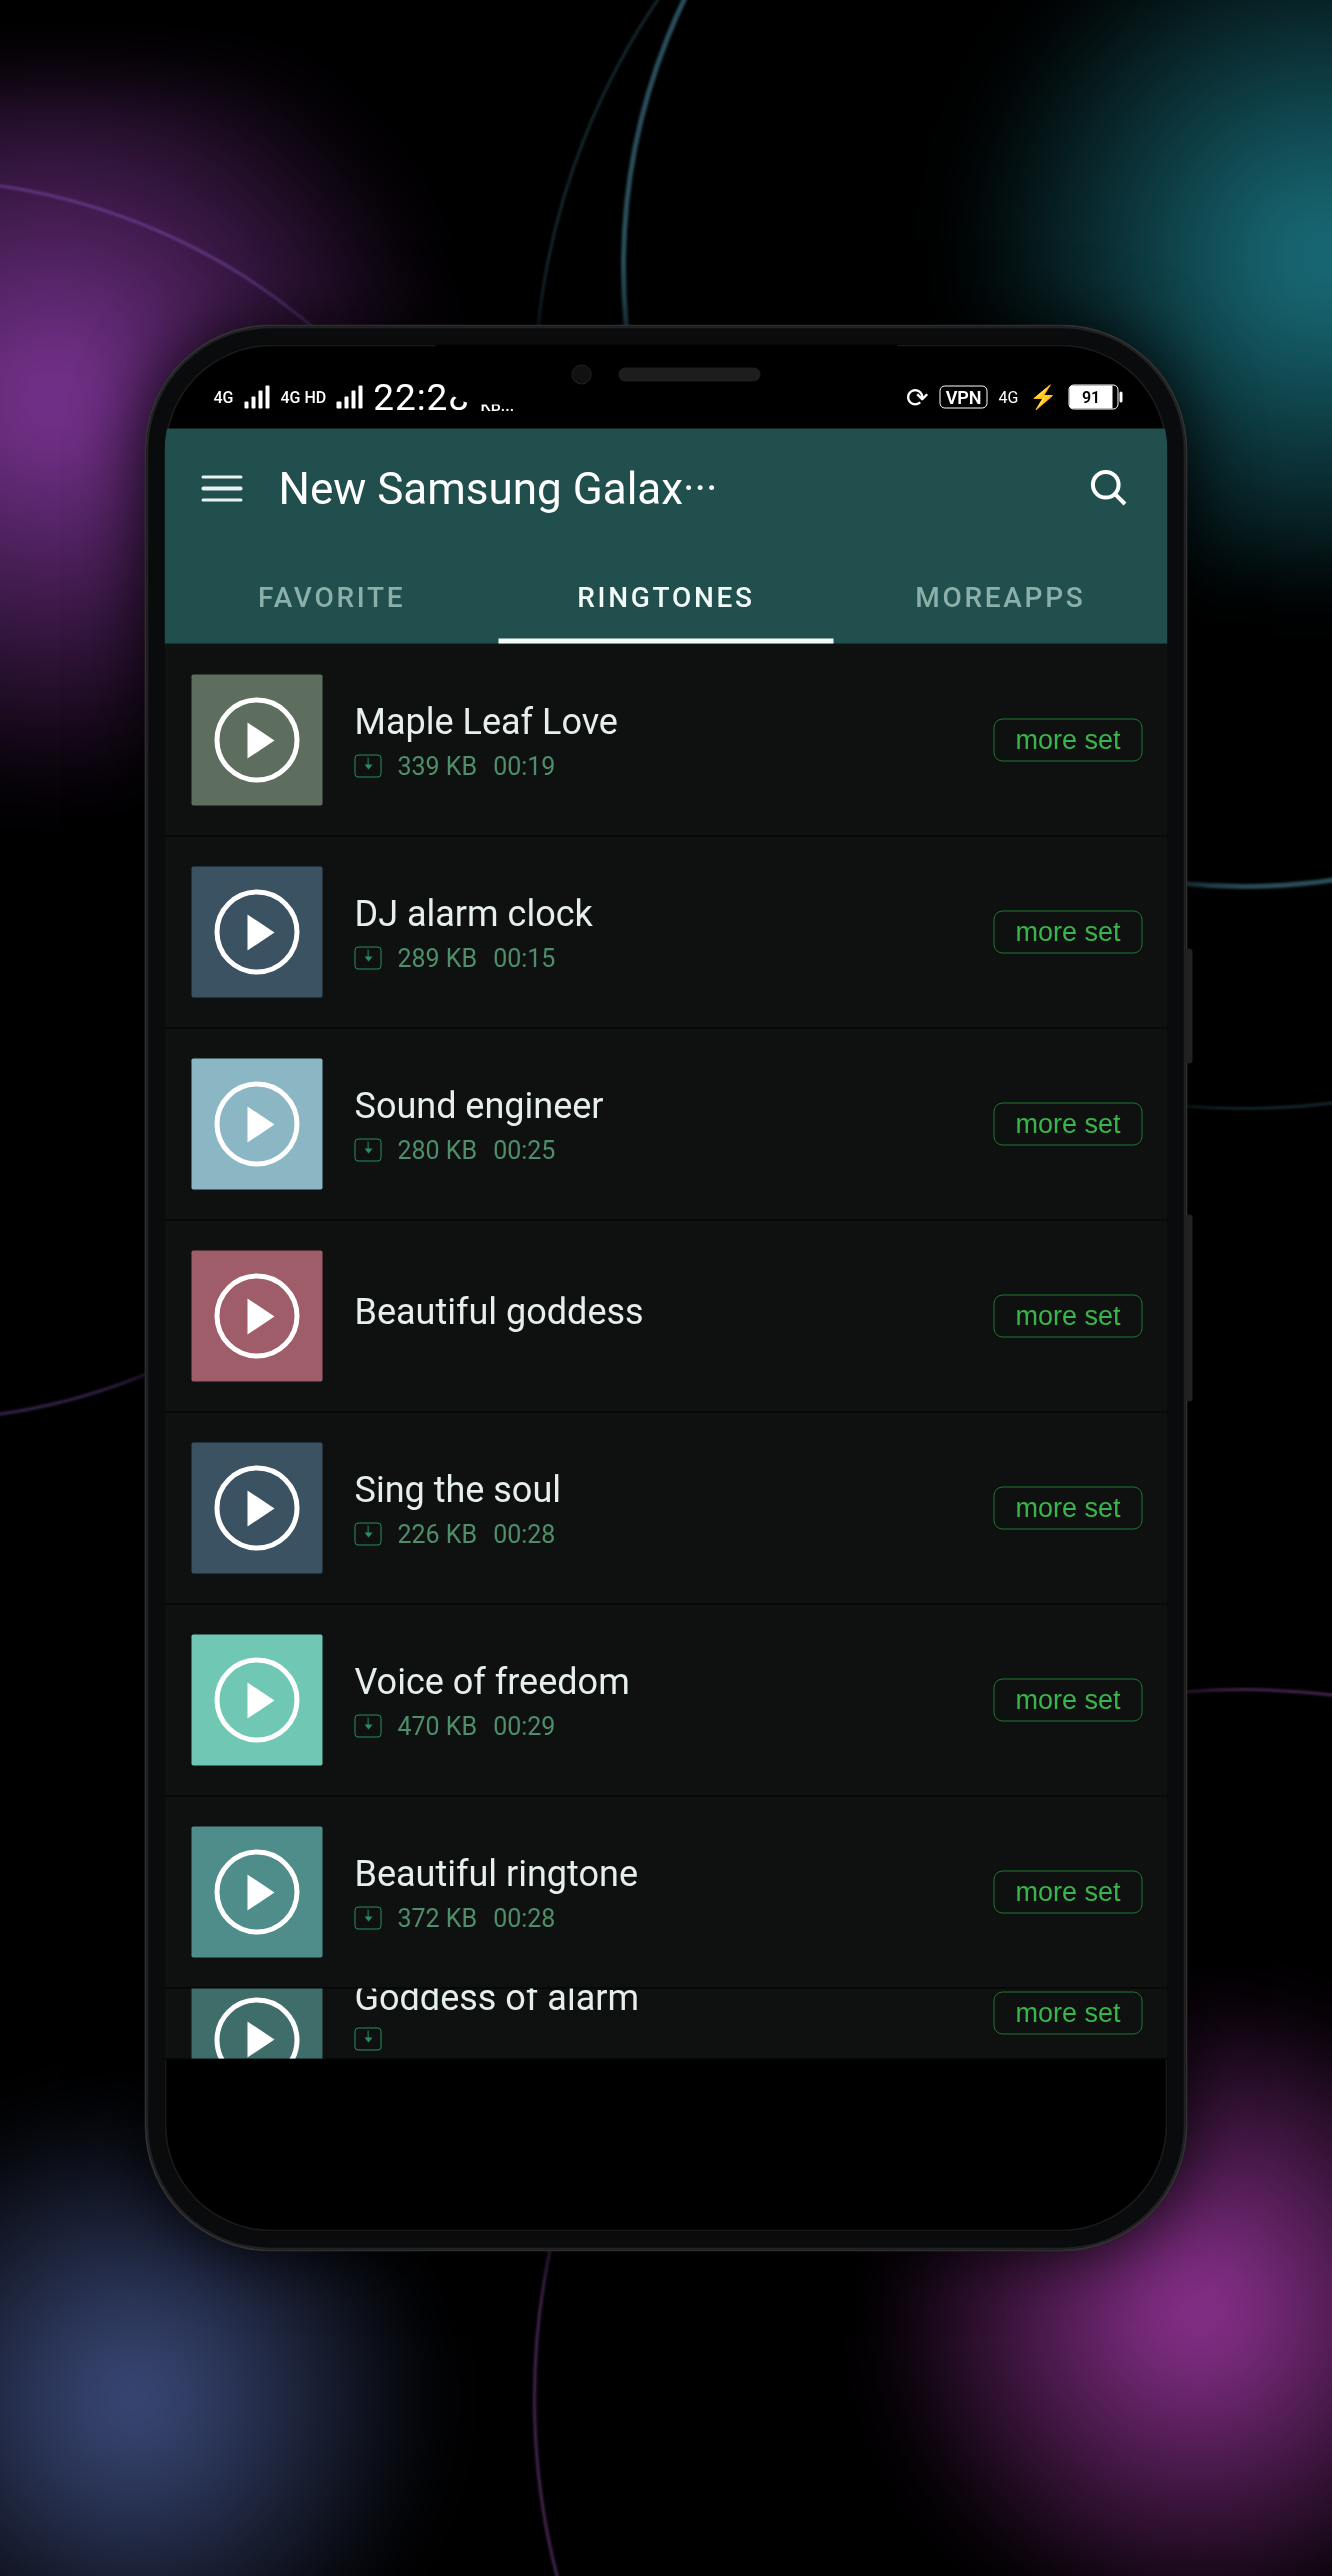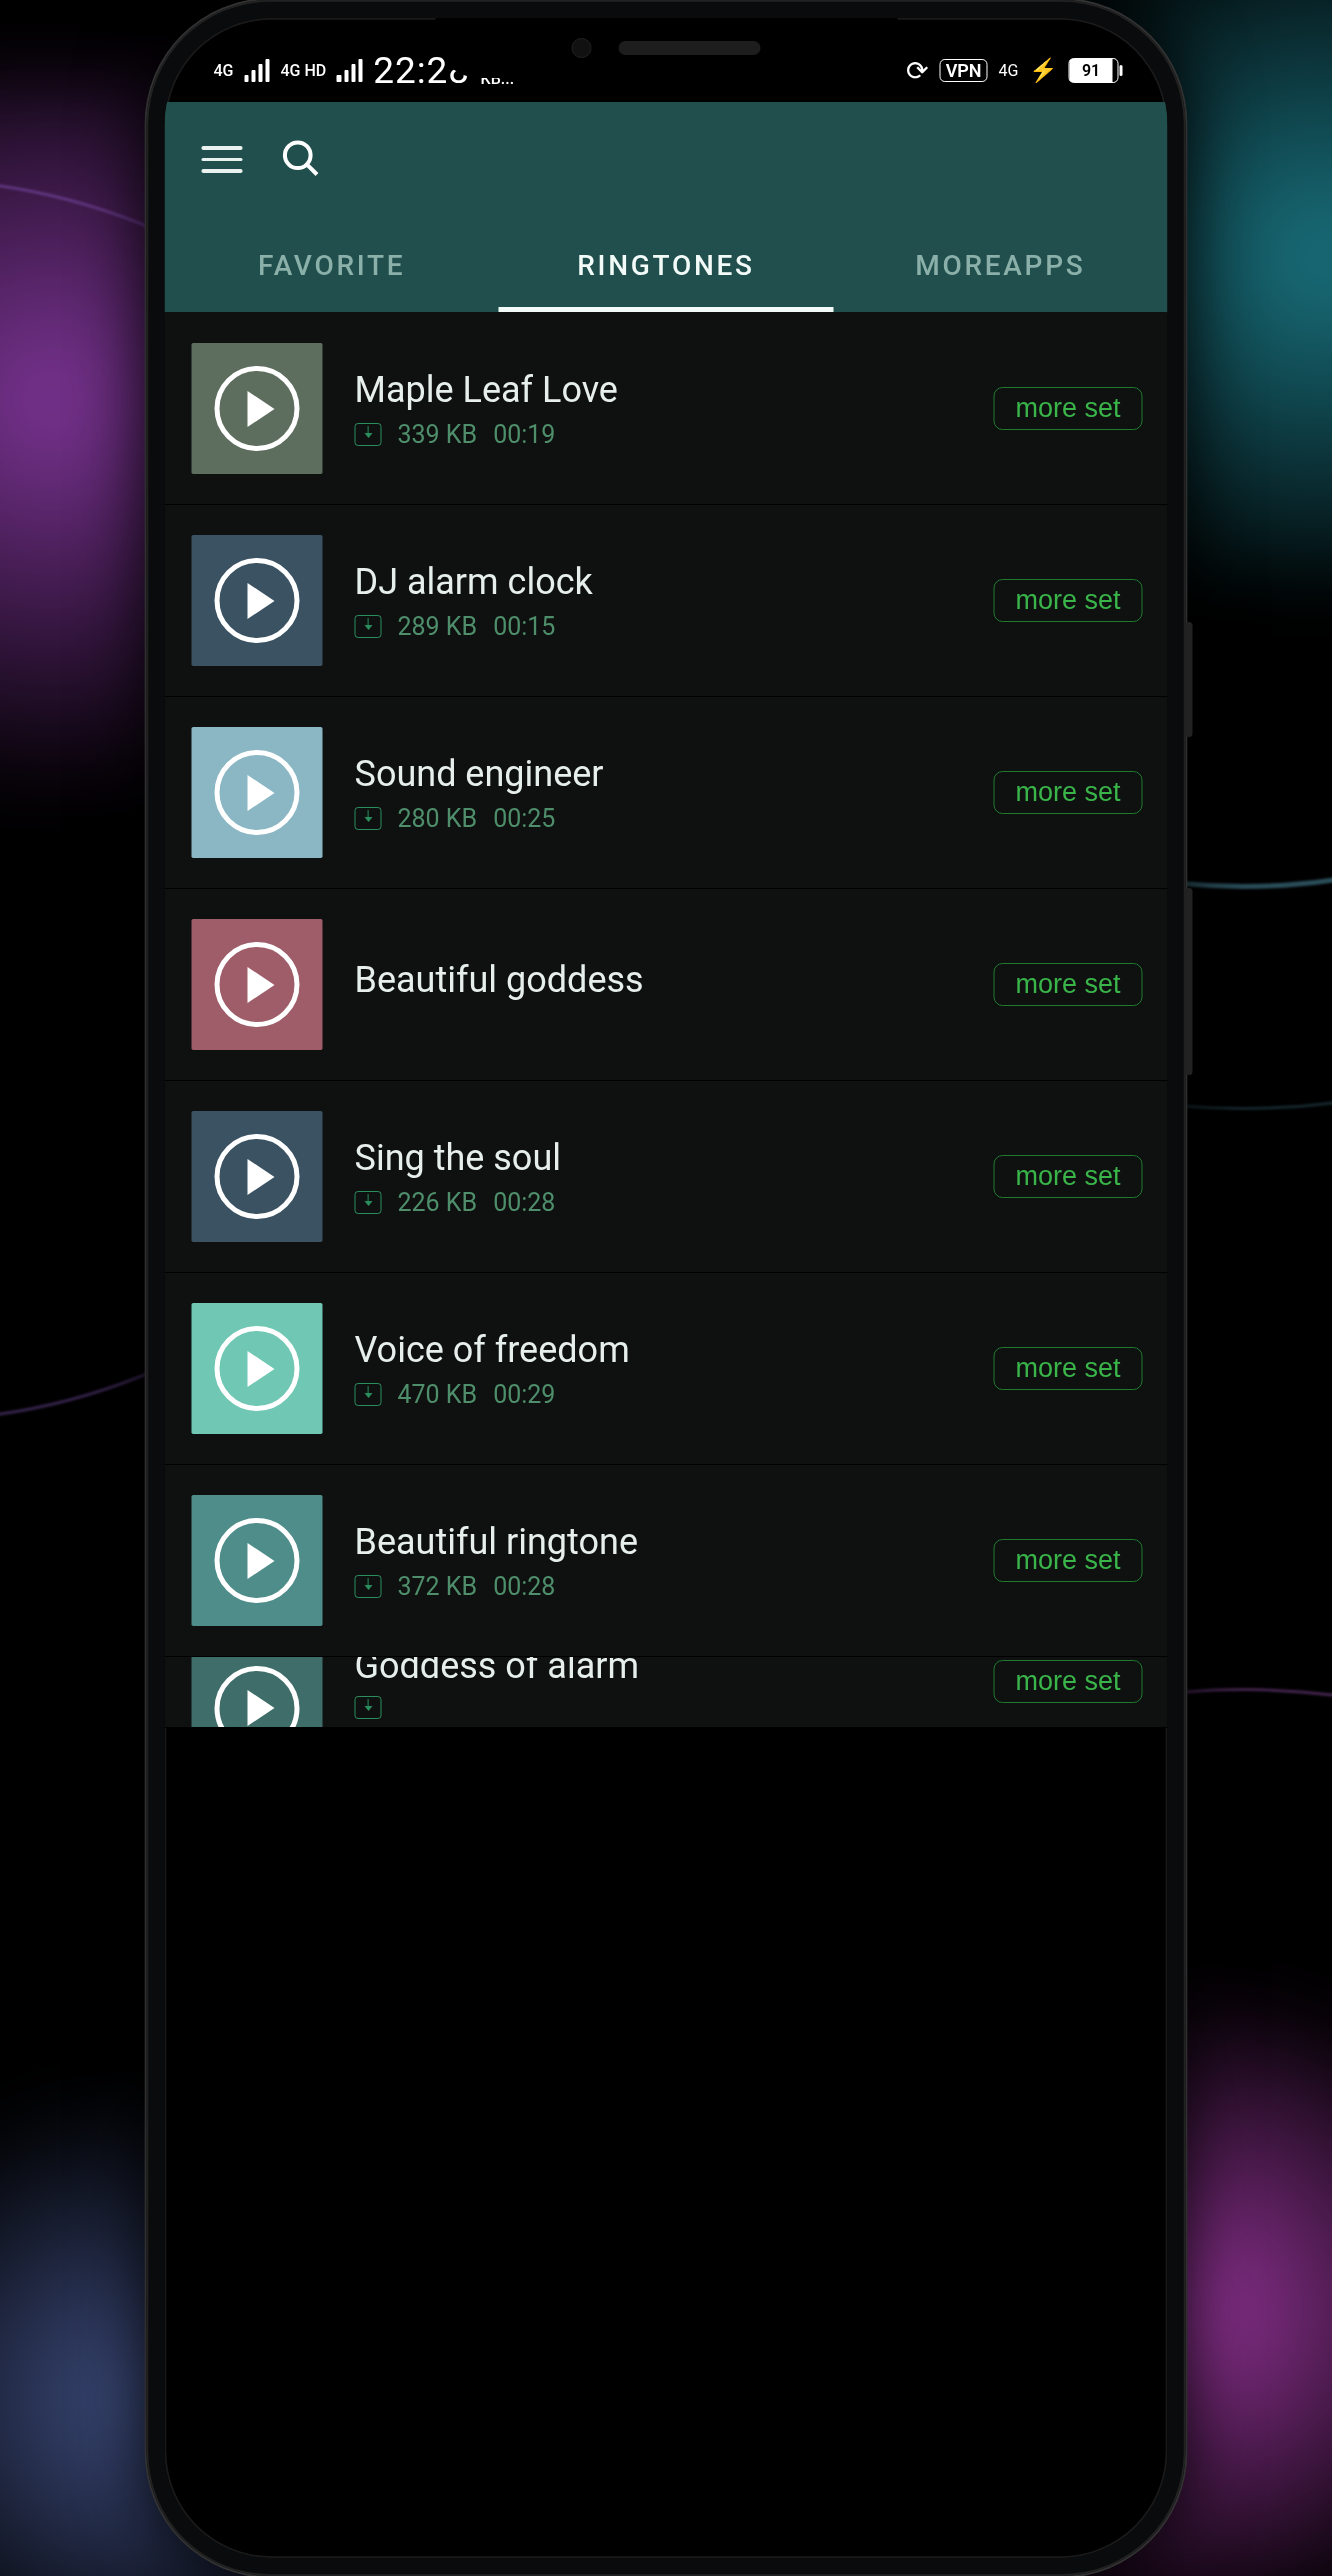--- a/index.html
+++ b/index.html
@@ -33,21 +33,21 @@
   .arc1 { top: -355px; right: -533px; width: 1244px; height: 1244px; border-width:5.3px;}
   .arc2 { top: -311px; right: -622px; width: 1421px; height: 1421px; opacity:.5;}
   .arc3 { bottom: -533px; right: -622px; width: 1421px; height: 1421px; border-color: rgba(220,120,255,0.3);}
   .arc4 { top: 178px; left: -711px; width: 1244px; height: 1244px; border-color: rgba(180,120,255,0.3);}
 
   
   .phone {
     position: absolute;
     left: 50%; top: 50%;
     transform: translate(-50%, -50%);
-    width: 1039px; height: 2576px;
+    width: 1039px; height: 1923px;
     background: #0a0b0c;
     border-radius: 124px;
     box-shadow: 0 0 71px rgba(0,0,0,0.9), inset 0 0 0 1.8px #222, 0 0 0 1.8px #555;
     padding: 18px;
   }
   .phone::before, .phone::after {
     content:""; position:absolute; right:-7px; width:7px; background:#222; border-radius:3.6px;
   }
   .phone::before { top:622px; height:115px; }
   .phone::after  { top:888px; height:187px; }
@@ -166,20 +166,21 @@
       </div>
     </div>
 
     <div class="app-header">
       <div class="app-bar">
         <div class="ham">
           <span></span>
             <span></span>
             <span></span>
         </div>
+        <div class="title">New Samsung Galax···</div>
         <div class="search-icon">
           <svg viewBox="0 0 24 24" fill="none" stroke="#fff" stroke-width="2.2">
             <circle cx="10.5" cy="10.5" r="7"></circle>
               <line x1="21" y1="21" x2="16" y2="16"></line>
           </svg>
         </div>
       </div>
       <div class="tabs">
         <div class="tab">FAVORITE</div>
         <div class="tab active">RINGTONES</div>

